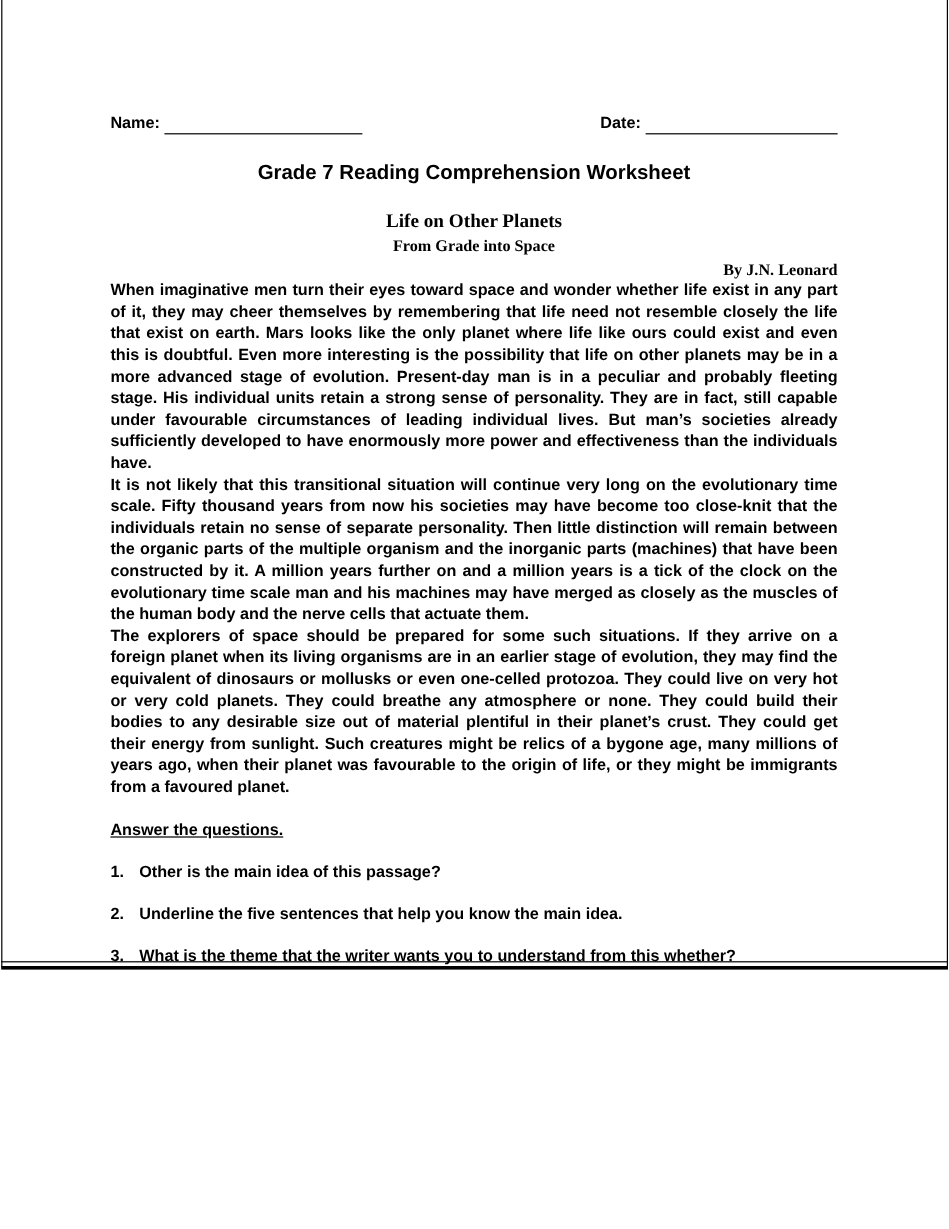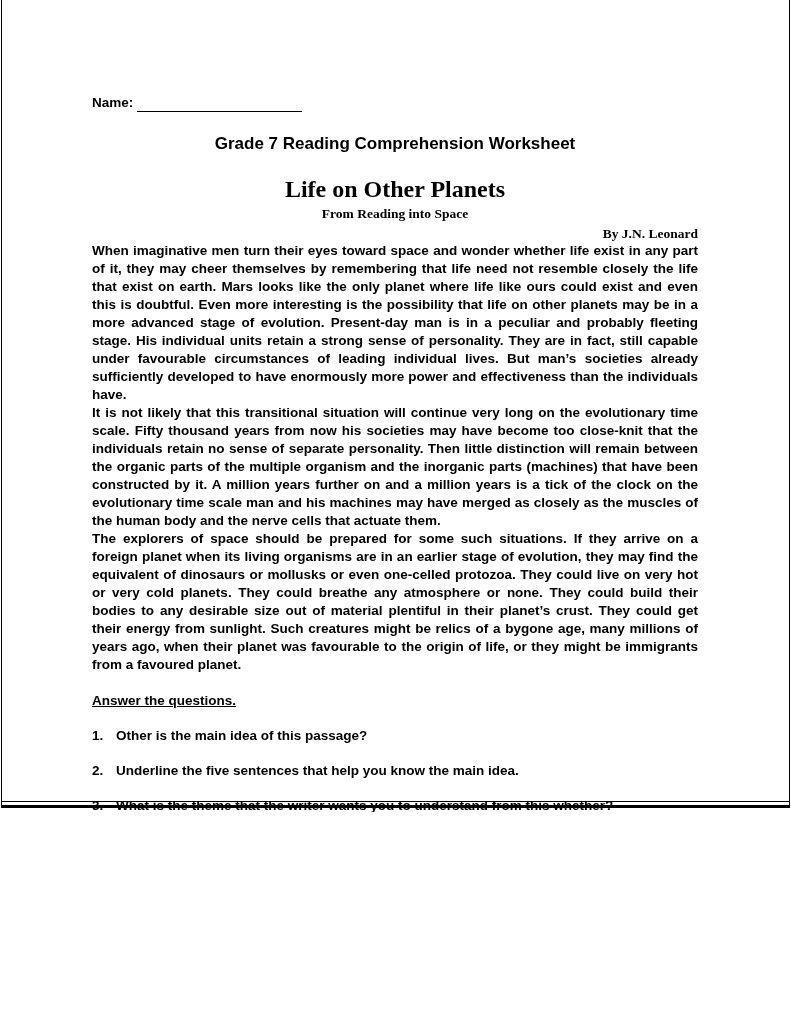--- a/index.html
+++ b/index.html
@@ -47,21 +47,21 @@
     margin: 22px 0 0 0;
     text-align: center;
     font-size: 17px;
     font-weight: 700;
     font-family: "Liberation Sans", sans-serif;
   }
   .passage-title {
     margin: 22px 0 0 0;
     text-align: center;
     font-family: "Liberation Serif", serif;
-    font-size: 24px;
+    font-size: 16px;
     font-weight: 700;
   }
   .passage-source {
     margin: 3px 0 0 0;
     text-align: center;
     font-family: "Liberation Serif", serif;
     font-size: 13.5px;
     font-weight: 700;
   }
   .passage-author {
@@ -127,26 +127,30 @@
   <div class="edge-bottom-thin"></div>
   <div class="edge-bottom-thick"></div>
 
   <div class="content">
 
     <div class="name-date-row">
       <div class="fill-field">
         <span class="label">Name:</span>
         <span class="blank-line blank-name"></span>
       </div>
+      <div class="fill-field">
+        <span class="label">Date:</span>
+        <span class="blank-line blank-date"></span>
+      </div>
     </div>
 
     <h1 class="worksheet-title">Grade 7 Reading Comprehension Worksheet</h1>
 
     <h2 class="passage-title">Life on Other Planets</h2>
-    <div class="passage-source">From Reading into Space</div>
+    <div class="passage-source">From Grade into Space</div>
     <div class="passage-author">By J.N. Leonard</div>
 
 
     <p class="body-para">When imaginative men turn their eyes toward space and wonder whether life exist in any part of it, they may  cheer themselves by remembering that life need not resemble closely the life that exist on earth. Mars looks like the only planet where life like ours could exist and even this is doubtful. Even more interesting is the possibility that life on other planets may be in a more advanced stage of evolution. Present-day man is in a peculiar and probably fleeting stage. His individual units retain a strong sense of personality. They are in fact, still capable under favourable circumstances of leading individual lives. But man’s societies already sufficiently developed to have enormously more power and effectiveness than the individuals have.</p>
     <p class="body-para">It is not likely that this transitional situation will continue very long on the evolutionary time scale. Fifty thousand years from now his societies may have become too close-knit that the individuals retain no sense of separate personality. Then little distinction will remain between the organic parts of the multiple organism and the inorganic parts (machines) that have been constructed by it. A million years further on and a million years is a tick of the clock on the evolutionary time scale man and his machines may have merged as closely as the muscles of the human body and the nerve cells that actuate them.</p>
     <p class="body-para">The explorers of space should be prepared for some such situations. If they arrive on a foreign planet when its living organisms are in an earlier stage of evolution, they may find the equivalent of dinosaurs or mollusks or even one-celled protozoa. They could live on very hot or very cold planets. They could breathe any atmosphere or none. They could build their bodies to any desirable size out of material plentiful in their planet’s crust. They could get their energy from sunlight. Such creatures might be relics of a bygone age, many millions of years ago, when their planet was favourable to the origin of life, or they might be immigrants from a favoured planet.</p>
 
     <p class="answer-heading"><span class="u">Answer the questions.</span></p>
 
     <div class="question">

